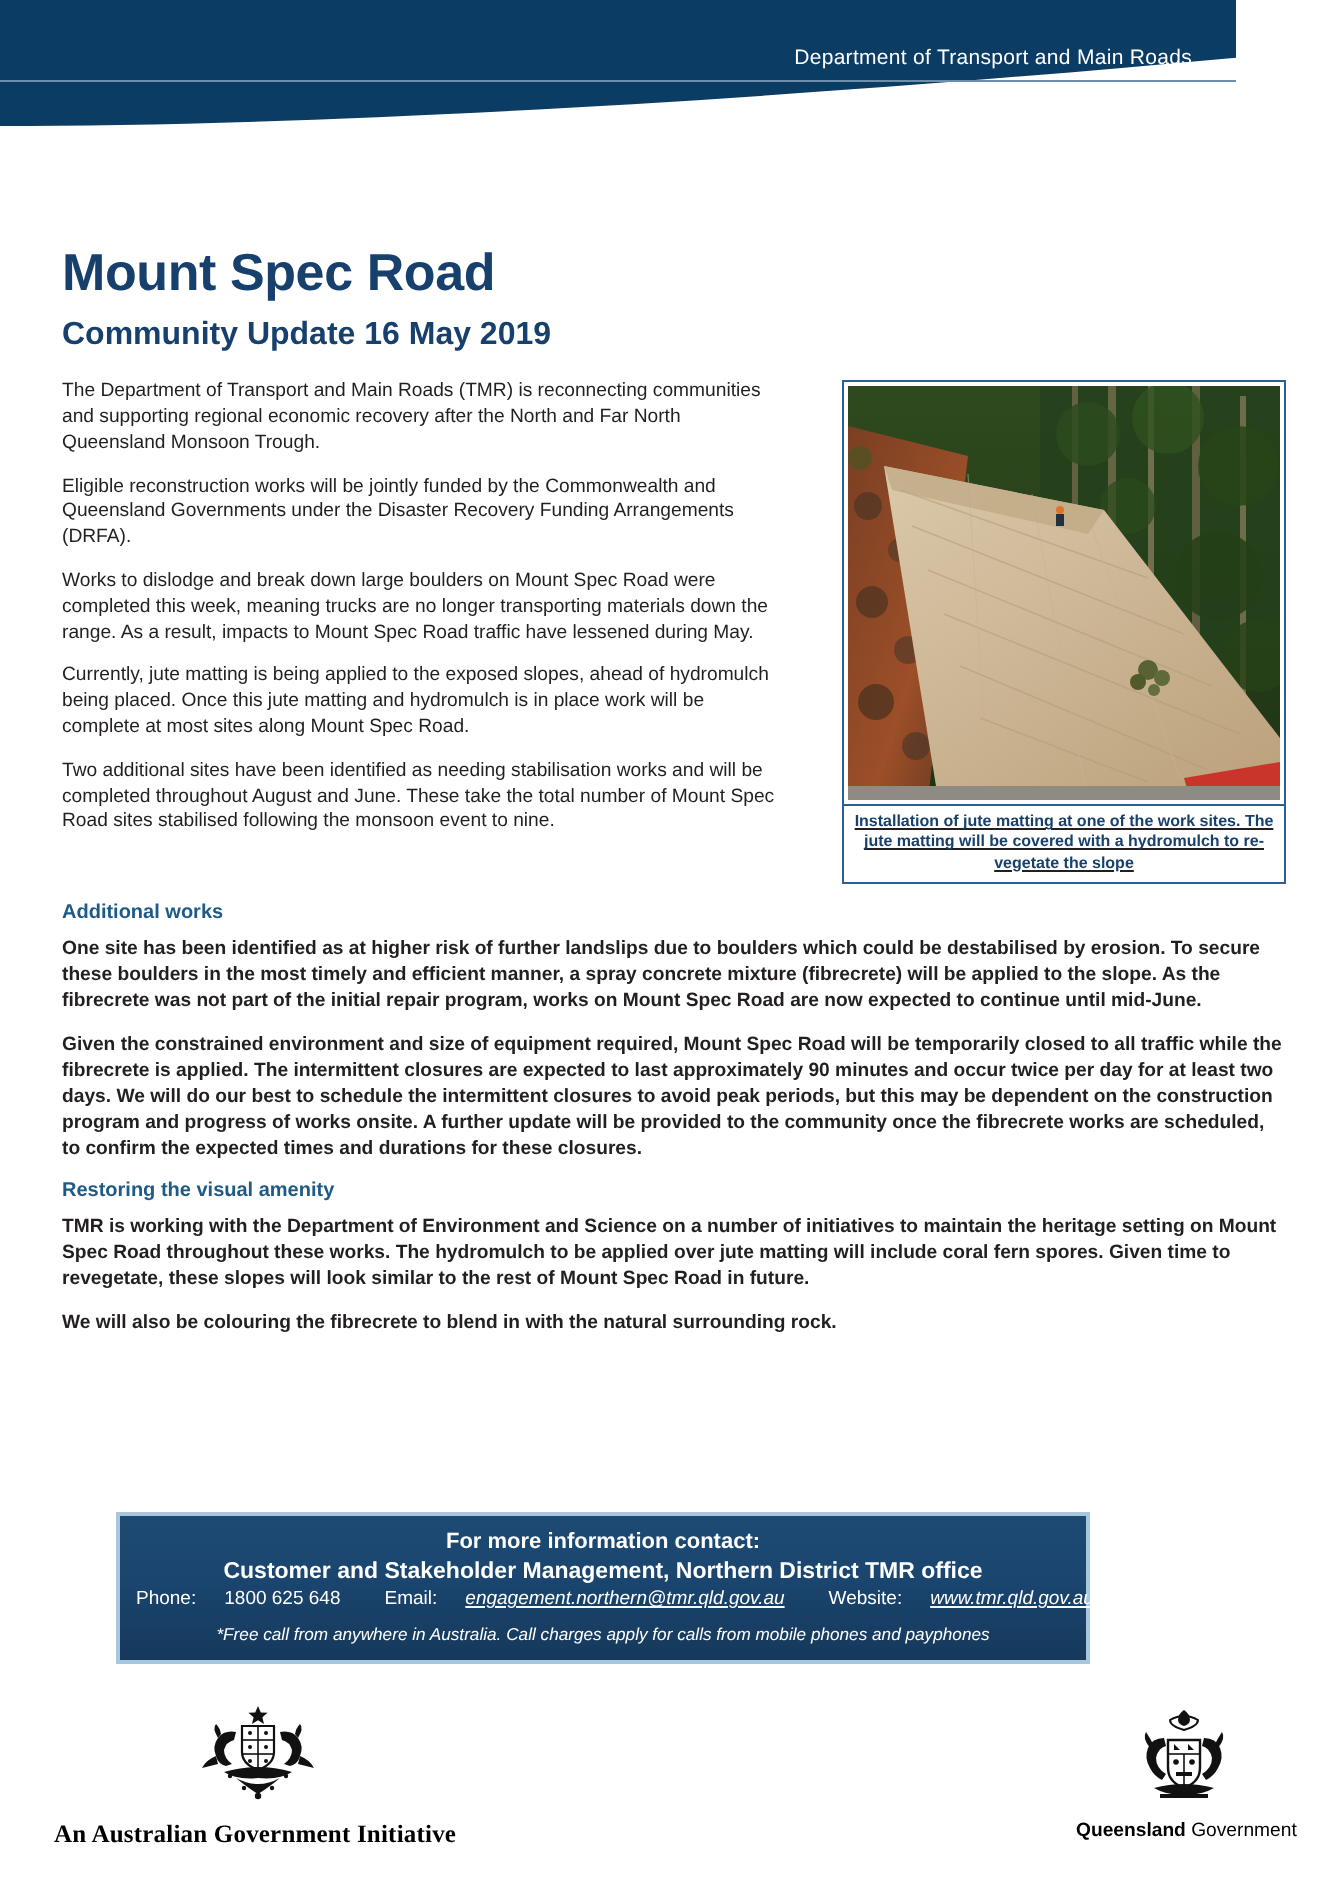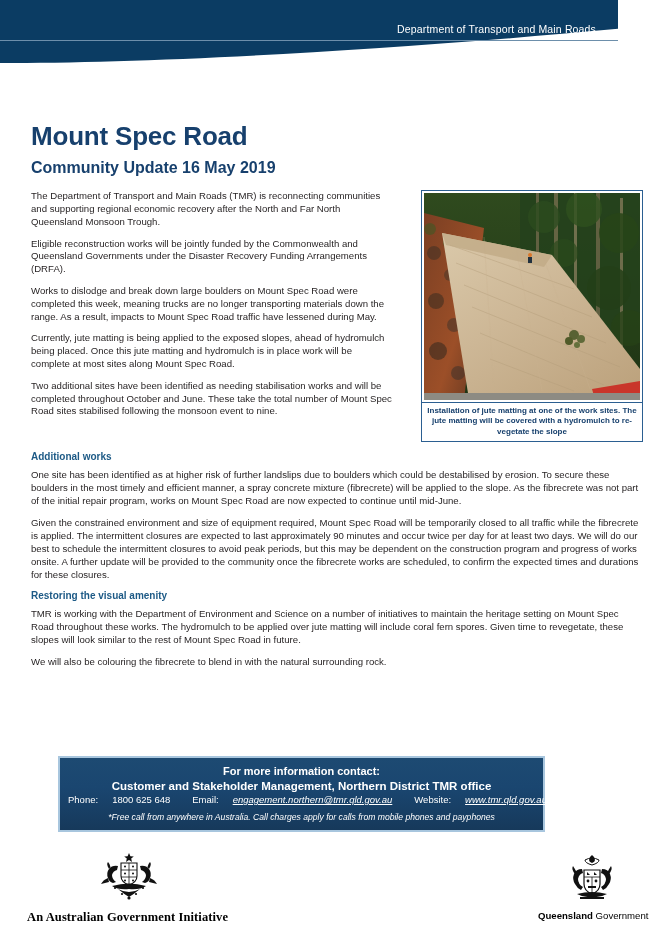--- a/index.html
+++ b/index.html
@@ -86,34 +86,36 @@
   p.body {
     font-size: 9.6px;
     line-height: 12.8px;
     margin: 0 0 9px 0;
     color: #231f20;
     text-align: left;
   }
   .full-col p.body {
     font-size: 9.6px;
     line-height: 12.9px;
+    font-weight: bold;
   }
   h3.section {
     font-size: 10px;
     font-weight: bold;
     color: #1d5a86;
     margin: 3px 0 7px 0;
   }
 
   
   .photo-wrap {
     position: absolute;
     top: 0;
     right: 0;
     width: 222px;
+    text-decoration: underline;
   }
   .photo-frame {
     border: 1px solid #2b5f91;
     padding: 2px;
     background: #ffffff;
     box-sizing: border-box;
     width: 222px;
   }
   .photo {
     width: 216px;
@@ -254,21 +256,21 @@
 </div>
 
 <div class="content">
 
   <div class="two-col">
     <div class="left-col">
       <p class="body">The Department of Transport and Main Roads (TMR) is reconnecting communities and supporting regional economic recovery after the North and Far North Queensland Monsoon Trough.</p>
       <p class="body">Eligible reconstruction works will be jointly funded by the Commonwealth and Queensland Governments under the Disaster Recovery Funding Arrangements (DRFA).</p>
       <p class="body">Works to dislodge and break down large boulders on Mount Spec Road were completed this week, meaning trucks are no longer transporting materials down the range. As a result, impacts to Mount Spec Road traffic have lessened during May.</p>
       <p class="body">Currently, jute matting is being applied to the exposed slopes, ahead of hydromulch being placed. Once this jute matting and hydromulch is in place work will be complete at most sites along Mount Spec Road.</p>
-      <p class="body">Two additional sites have been identified as needing stabilisation works and will be completed throughout October and June. These take the total number of Mount Spec Road sites stabilised following the monsoon event to nine.</p>
+      <p class="body">Two additional sites have been identified as needing stabilisation works and will be completed throughout August and June. These take the total number of Mount Spec Road sites stabilised following the monsoon event to nine.</p>
     </div>
 
     <div class="photo-wrap">
       <div class="photo-frame">
         <div class="photo">
           <svg width="216" height="207" viewBox="0 0 216 207">
             <defs>
               <linearGradient id="sky" x1="0" y1="0" x2="0" y2="1">
                 <stop offset="0%" stop-color="#2f4a1e"></stop>
                 <stop offset="100%" stop-color="#1e3314"></stop>

